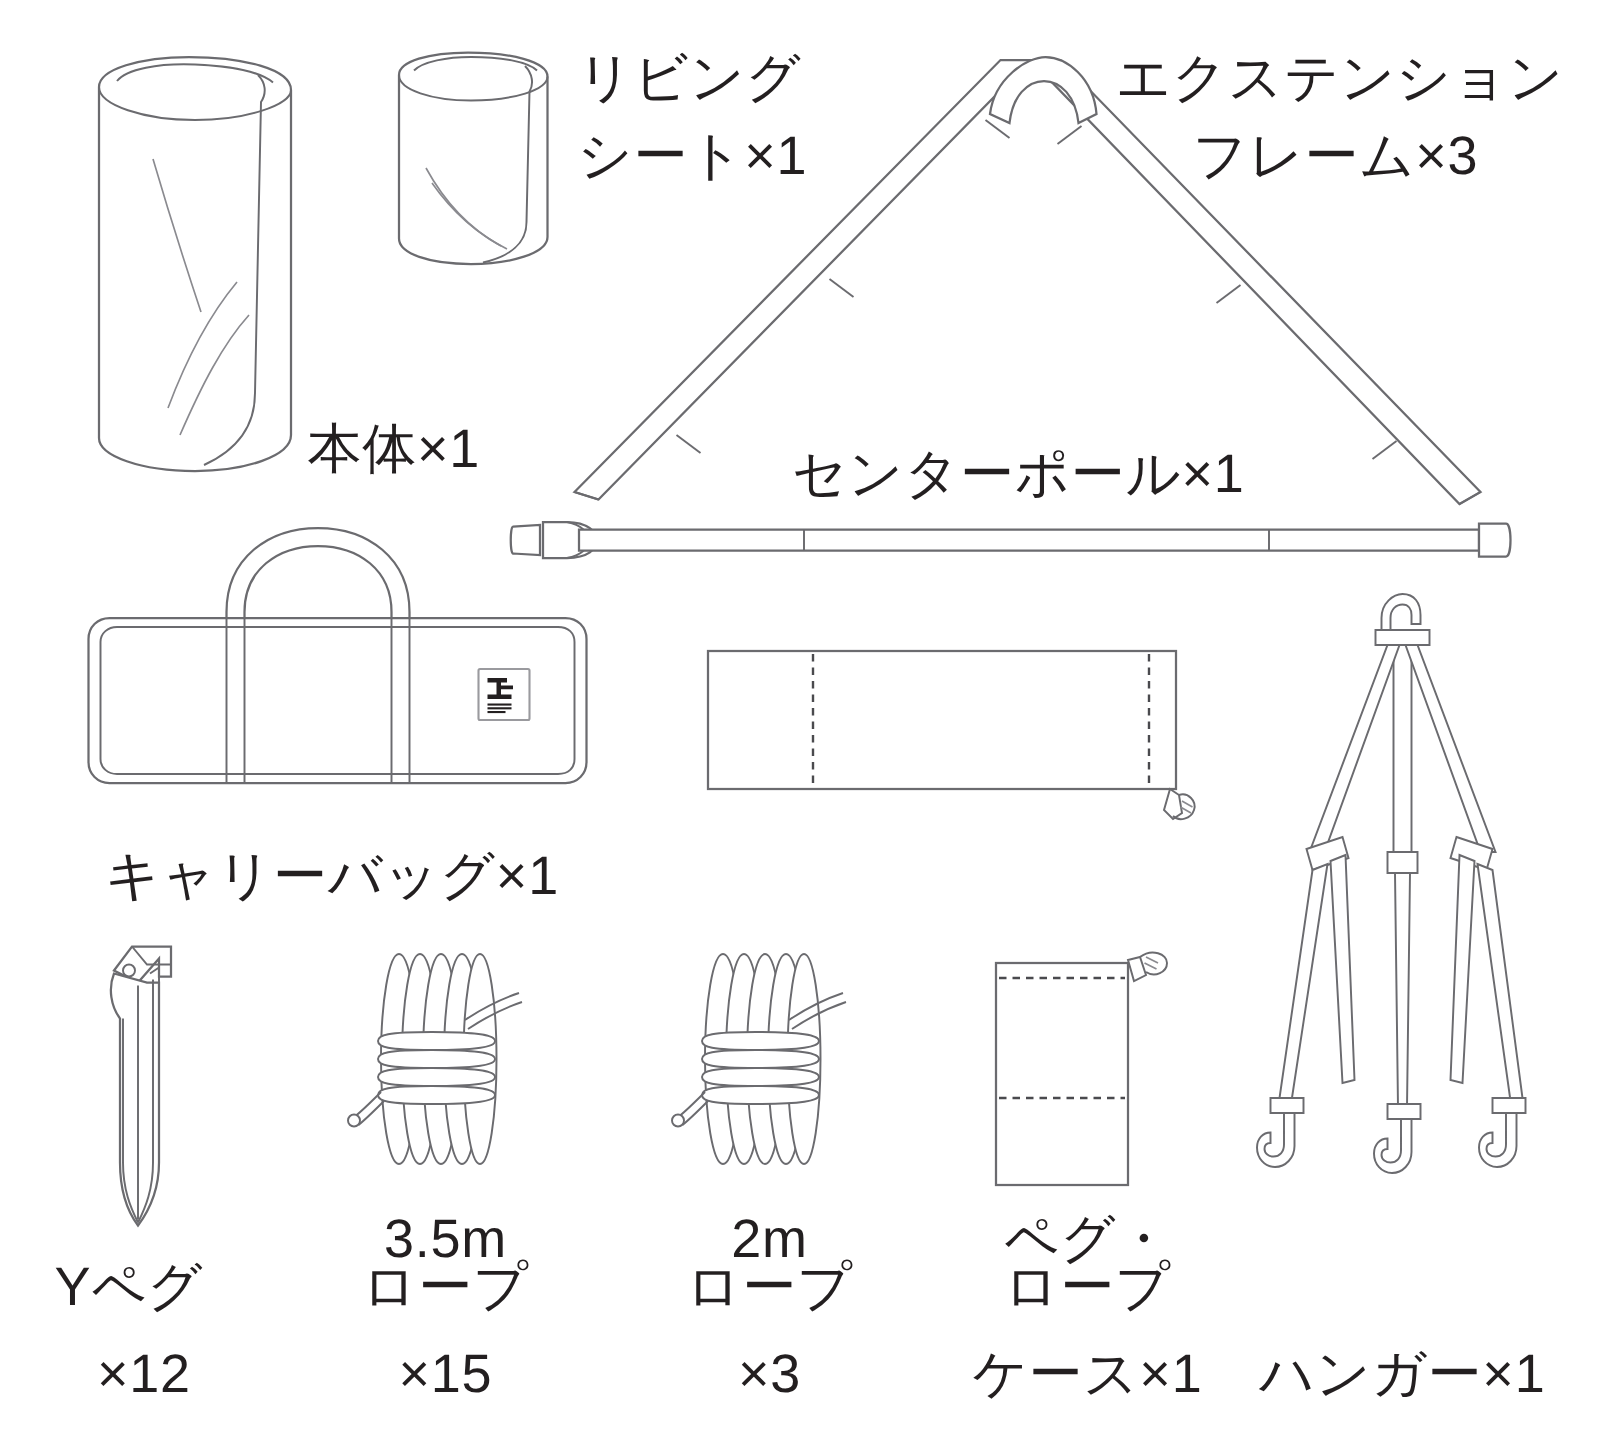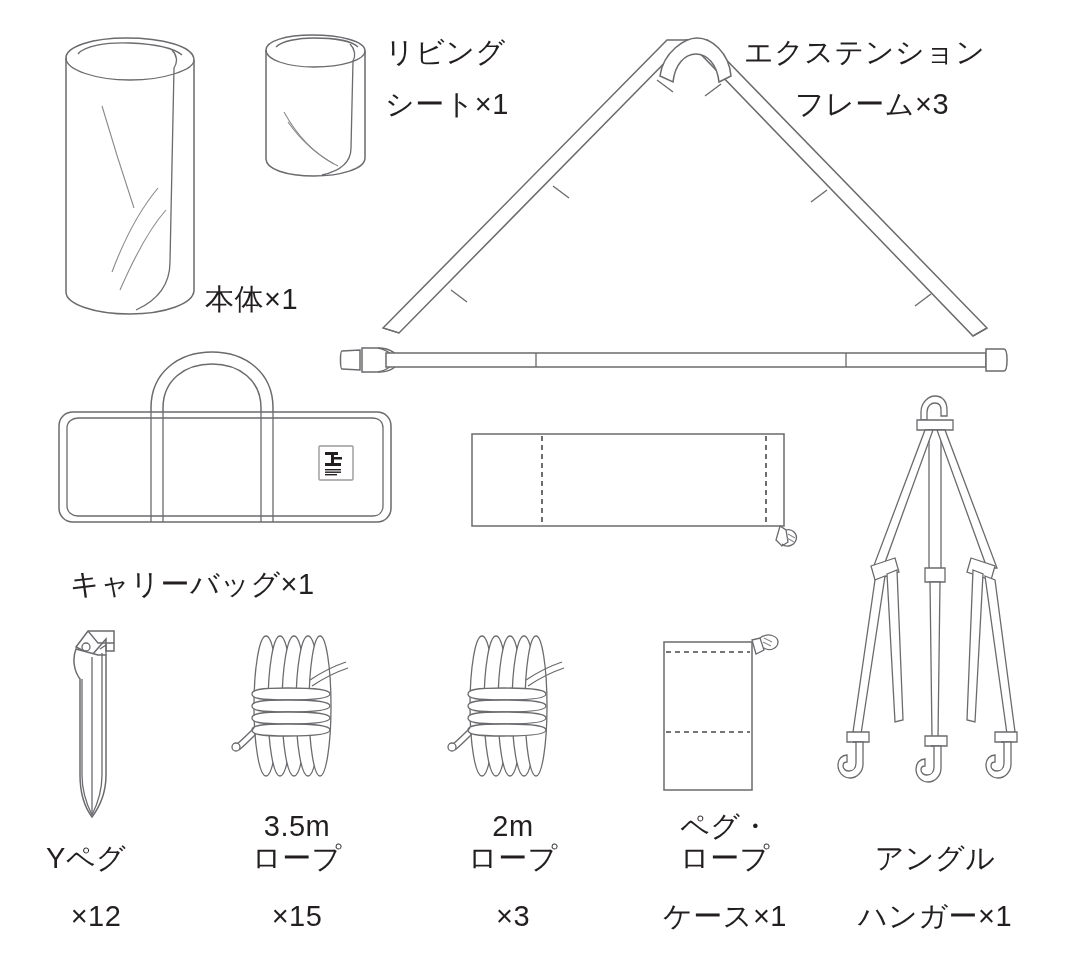--- a/index.html
+++ b/index.html
@@ -13,21 +13,21 @@
   }
   #stage {
     position: relative;
     width: 1080px;
     height: 955px;
     background: #ffffff;
     overflow: hidden;
   }
   .lbl {
     position: absolute;
-    font-size: 29px;
+    font-size: 36px;
     line-height: 40px;
     color: #231f20;
     letter-spacing: 0.5px;
     white-space: pre;
   }
   .lbl.ctr { text-align: center; }
   .art {
     position: absolute;
   }
   svg { display: block; overflow: visible; }
@@ -90,20 +90,21 @@
       <path class="ln2" d="M452,162 L436,174"></path>
       <path class="ln2" d="M556,266 L540,278"></path>
 
       <path class="ln2" d="M8,300 L24,305"></path>
       <path class="ln2" d="M612,300 L598,308"></path>
     </svg>
   </div>
   <div class="lbl" style="left:744px; top:32px;">エクステンション</div>
   <div class="lbl" style="left:795px; top:84px;">フレーム×3</div>
 
+  <div class="lbl" style="left:528px; top:296px;">センターポール×1</div>
   <div class="art" style="left:340px; top:344px;">
     <svg width="680" height="34" viewBox="0 0 680 34">
 
       <path class="ln fillw" d="M2,7 C0,7 0,25 2,25 L20,26 L20,6 Z"></path>
 
       <path class="ln fillw" d="M22,4 L38,4 C52,4 58,11 58,16 C58,22 52,28 38,28 L22,28 Z"></path>
       <path class="ln2" d="M38,4 C48,6 52,11 52,16 C52,22 48,26 38,28"></path>
 
       <path class="ln fillw" d="M46,9 L646,9 L646,23 L46,23 Z"></path>
 
@@ -276,16 +277,15 @@
                  L22,372 C19,372 18,374 18,376 C18,379 21,381 24,381 C28,381 31,378 31,373 L31,352 Z"></path>
         <path d="M100,346 L122,346 L122,356 L100,356 Z"></path>
         <path d="M106,356 L116,356 L116,378 C116,386 110,392 103,392 C96,392 91,386 91,379 C91,373 95,369 100,369
                  L100,376 C97,376 96,378 96,380 C96,383 99,385 102,385 C106,385 109,382 109,377 L109,356 Z"></path>
         <path d="M170,342 L192,342 L192,352 L170,352 Z"></path>
         <path d="M176,352 L186,352 L186,374 C186,382 180,388 173,388 C166,388 161,382 161,375 C161,369 165,365 170,365
                  L170,372 C167,372 166,374 166,376 C166,379 169,381 172,381 C176,381 179,378 179,373 L179,352 Z"></path>
       </g>
     </svg>
   </div>
-  <div class="lbl ctr" style="left:850px; top:838px; width:170px;">アングル</div>
   <div class="lbl ctr" style="left:820px; top:896px; width:230px;">ハンガー×1</div>
 
 </div>
 
 </body></html>

